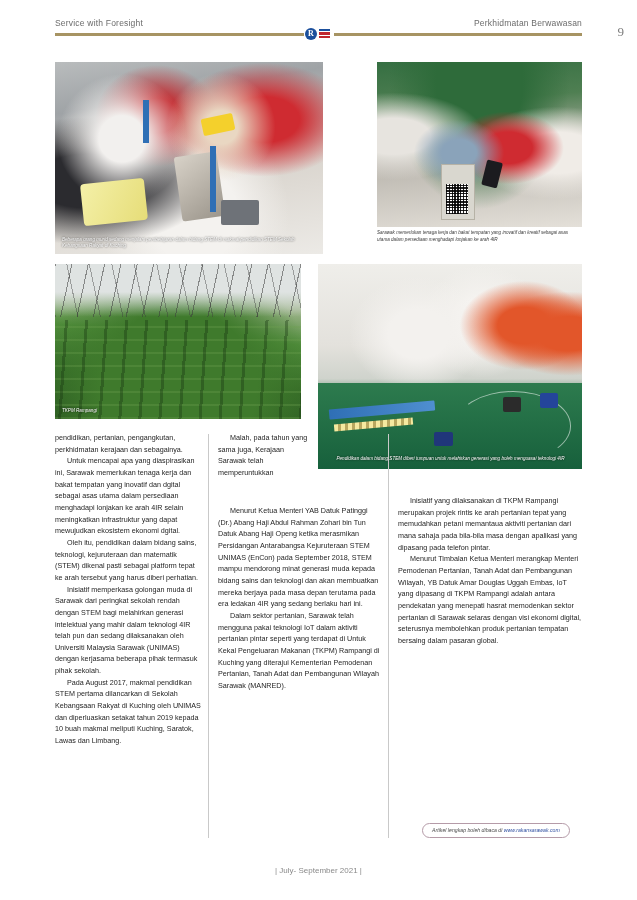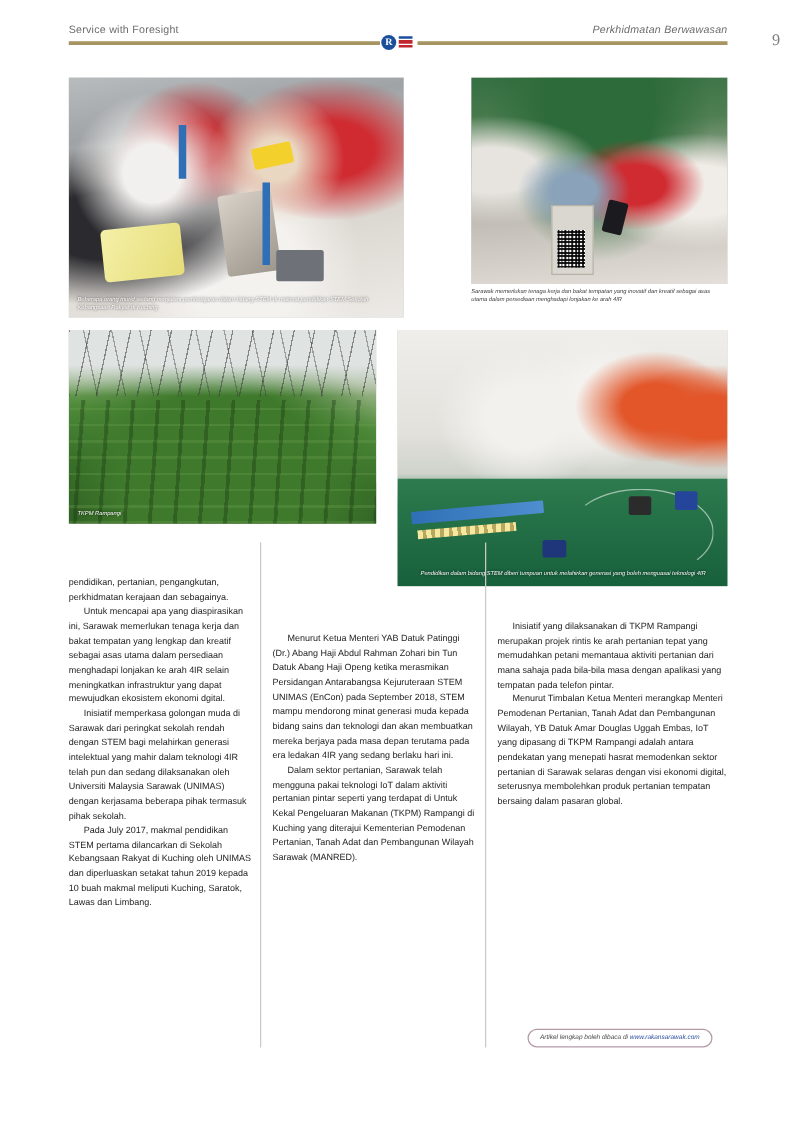--- a/index.html
+++ b/index.html
@@ -21,21 +21,21 @@
     left: 55px; top: 18px; width: 527px;
     height: 22px;
   }
   .runhead .rh-left {
     position: absolute; left: 0; top: 0;
     font-size: 8.5px; color: #6b6b6b; letter-spacing: .2px;
     font-family: "Liberation Sans", sans-serif;
   }
   .runhead .rh-right {
     position: absolute; right: 0; top: 0;
-    font-size: 8.5px; color: #6b6b6b; letter-spacing: .2px; font-style: italic;
+    font-size: 8.5px; color: #6b6b6b; letter-spacing: .2px;
   }
   .rule {
     position: absolute; left: 55px; top: 33px;
     width: 527px; height: 2.5px;
     background: #a79463;
   }
   .rule-gap {
     position: absolute; left: 304px; top: 28px;
     width: 30px; height: 13px; background: #ffffff;
   }
@@ -215,21 +215,21 @@
 
   
   .col {
     position: absolute;
     font-size: 7.2px; line-height: 1.62;
     color: #1e1e1e; text-align: left;
     font-family: "Liberation Sans", sans-serif;
   }
   .col p { margin: 0; }
   .col p.ind { text-indent: 12px; }
-  #col-1 { left: 55px; top: 432px; width: 148px; margin-top: 28px; }
+  #col-1 { left: 55px; top: 432px; width: 148px; }
   #col-2 { left: 218px; top: 432px; width: 92px; }
   #col-2b { left: 218px; top: 505px; width: 162px; }
   #col-3 { left: 398px; top: 495px; width: 184px; }
   .col-divider {
     position: absolute; width: 1px; background: #c9c9c9;
   }
   #div-1 { left: 208px; top: 434px; height: 404px; }
   #div-2 { left: 388px; top: 434px; height: 404px; }
 
   
@@ -307,34 +307,39 @@
     <div class="car c2"></div>
     <div class="car c3"></div>
     <div class="cap cap-dark" style="text-align:center; padding-bottom:6px;">Pendidikan dalam bidang STEM diberi tumpuan untuk melahirkan generasi yang boleh menguasai teknologi 4IR</div>
   </div>
 
   <div class="col-divider" id="div-1"></div>
   <div class="col-divider" id="div-2"></div>
 
   <div class="col" id="col-1">
     <p>pendidikan, pertanian, pengangkutan, perkhidmatan kerajaan dan sebagainya.</p>
-    <p class="ind">Untuk mencapai apa yang diaspirasikan ini, Sarawak memerlukan tenaga kerja dan bakat tempatan yang lengkap dan kreatif sebagai asas utama dalam persediaan menghadapi lonjakan ke arah 4IR selain meningkatkan infrastruktur yang dapat mewujudkan ekosistem ekonomi dgital.</p>
+    <p class="ind">Untuk mencapai apa yang diaspirasikan ini, Sarawak memerlukan tenaga kerja dan bakat tempatan yang inovatif dan dgital sebagai asas utama dalam persediaan menghadapi lonjakan ke arah 4IR selain meningkatkan infrastruktur yang dapat mewujudkan ekosistem ekonomi dgital.</p>
+    <p class="ind">Oleh itu, pendidikan dalam bidang sains, teknologi, kejuruteraan dan matematik (STEM) dikenal pasti sebagai platform tepat ke arah tersebut yang harus diberi perhatian.</p>
     <p class="ind">Inisiatif memperkasa golongan muda di Sarawak dari peringkat sekolah rendah dengan STEM bagi melahirkan generasi intelektual yang mahir dalam teknologi 4IR telah pun dan sedang dilaksanakan oleh Universiti Malaysia Sarawak (UNIMAS) dengan kerjasama beberapa pihak termasuk pihak sekolah.</p>
-    <p class="ind">Pada July 2017, makmal pendidikan STEM pertama dilancarkan di Sekolah Kebangsaan Rakyat di Kuching oleh UNIMAS dan diperluaskan setakat tahun 2019 kepada 10 buah makmal meliputi Kuching, Saratok, Lawas dan Limbang.</p>
-  </div>
-
+    <p class="ind">Pada August 2017, makmal pendidikan STEM pertama dilancarkan di Sekolah Kebangsaan Rakyat di Kuching oleh UNIMAS dan diperluaskan setakat tahun 2019 kepada 10 buah makmal meliputi Kuching, Saratok, Lawas dan Limbang.</p>
+  </div>
+
+  <div class="col" id="col-2">
+    <p class="ind">Malah, pada tahun yang sama juga, Kerajaan Sarawak telah memperuntukkan</p>
+  </div>
 
   <div class="col" id="col-2b">
     <p class="ind">Menurut Ketua Menteri YAB Datuk Patinggi (Dr.) Abang Haji Abdul Rahman Zohari bin Tun Datuk Abang Haji Openg ketika merasmikan Persidangan Antarabangsa Kejuruteraan STEM UNIMAS (EnCon) pada September 2018, STEM mampu mendorong minat generasi muda kepada bidang sains dan teknologi dan akan membuatkan mereka berjaya pada masa depan terutama pada era ledakan 4IR yang sedang berlaku hari ini.</p>
     <p class="ind">Dalam sektor pertanian, Sarawak telah mengguna pakai teknologi IoT dalam aktiviti pertanian pintar seperti yang terdapat di Untuk Kekal Pengeluaran Makanan (TKPM) Rampangi di Kuching yang diterajui Kementerian Pemodenan Pertanian, Tanah Adat dan Pembangunan Wilayah Sarawak (MANRED).</p>
   </div>
 
   <div class="col" id="col-3">
-    <p class="ind">Inisiatif yang dilaksanakan di TKPM Rampangi merupakan projek rintis ke arah pertanian tepat yang memudahkan petani memantaua aktiviti pertanian dari mana sahaja pada bila-bila masa dengan apalikasi yang tempatan pada telefon pintar.</p>
+    <p class="ind">Inisiatif yang dilaksanakan di TKPM Rampangi merupakan projek rintis ke arah pertanian tepat yang memudahkan petani memantaua aktiviti pertanian dari mana sahaja pada bila-bila masa dengan apalikasi yang dipasang pada telefon pintar.</p>
     <p class="ind">Menurut Timbalan Ketua Menteri merangkap Menteri Pemodenan Pertanian, Tanah Adat dan Pembangunan Wilayah, YB Datuk Amar Douglas Uggah Embas, IoT yang dipasang di TKPM Rampangi adalah antara pendekatan yang menepati hasrat memodenkan sektor pertanian di Sarawak selaras dengan visi ekonomi digital, seterusnya membolehkan produk pertanian tempatan bersaing dalam pasaran global.</p>
   </div>
 
   <div class="link-pill">
     <span>Artikel lengkap boleh dibaca di </span><span class="url">www.rakansarawak.com</span>
   </div>
 
+  <div class="footer">| July- September 2021 |</div>
 
 </div>
 
 </body></html>

